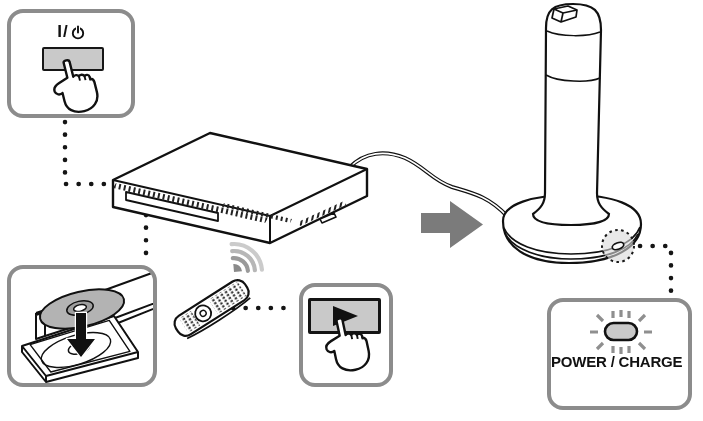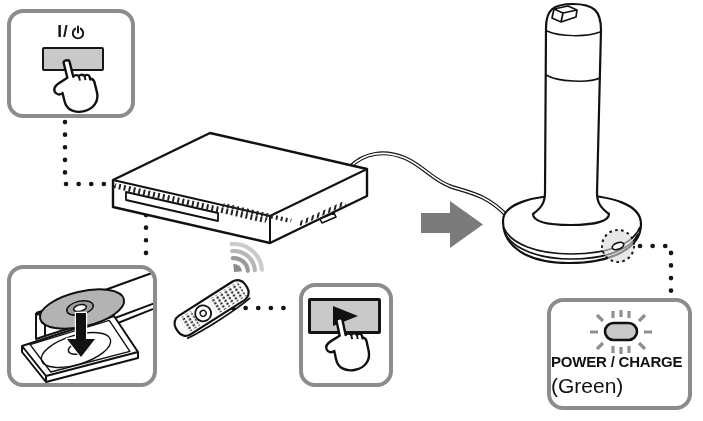--- a/index.html
+++ b/index.html
@@ -160,16 +160,15 @@
           <line x1="93" y1="30" x2="101" y2="30"></line>
         <line x1="52" y1="41" x2="46" y2="47"></line>
           <line x1="88" y1="41" x2="94" y2="47"></line>
         <line x1="62" y1="44" x2="62" y2="51"></line>
           <line x1="70" y1="45" x2="70" y2="52"></line>
           <line x1="78" y1="44" x2="78" y2="51"></line>
       </g>
       <rect x="54" y="21" width="32" height="17" rx="8.5" fill="#c9c9c9" stroke="#111" stroke-width="2.6"></rect>
     </svg>
     <div class="pc-label">POWER / CHARGE</div>
-    <div class="pc-green">(Green)</div>
   </div>
 
 </div>
 
 </body></html>

